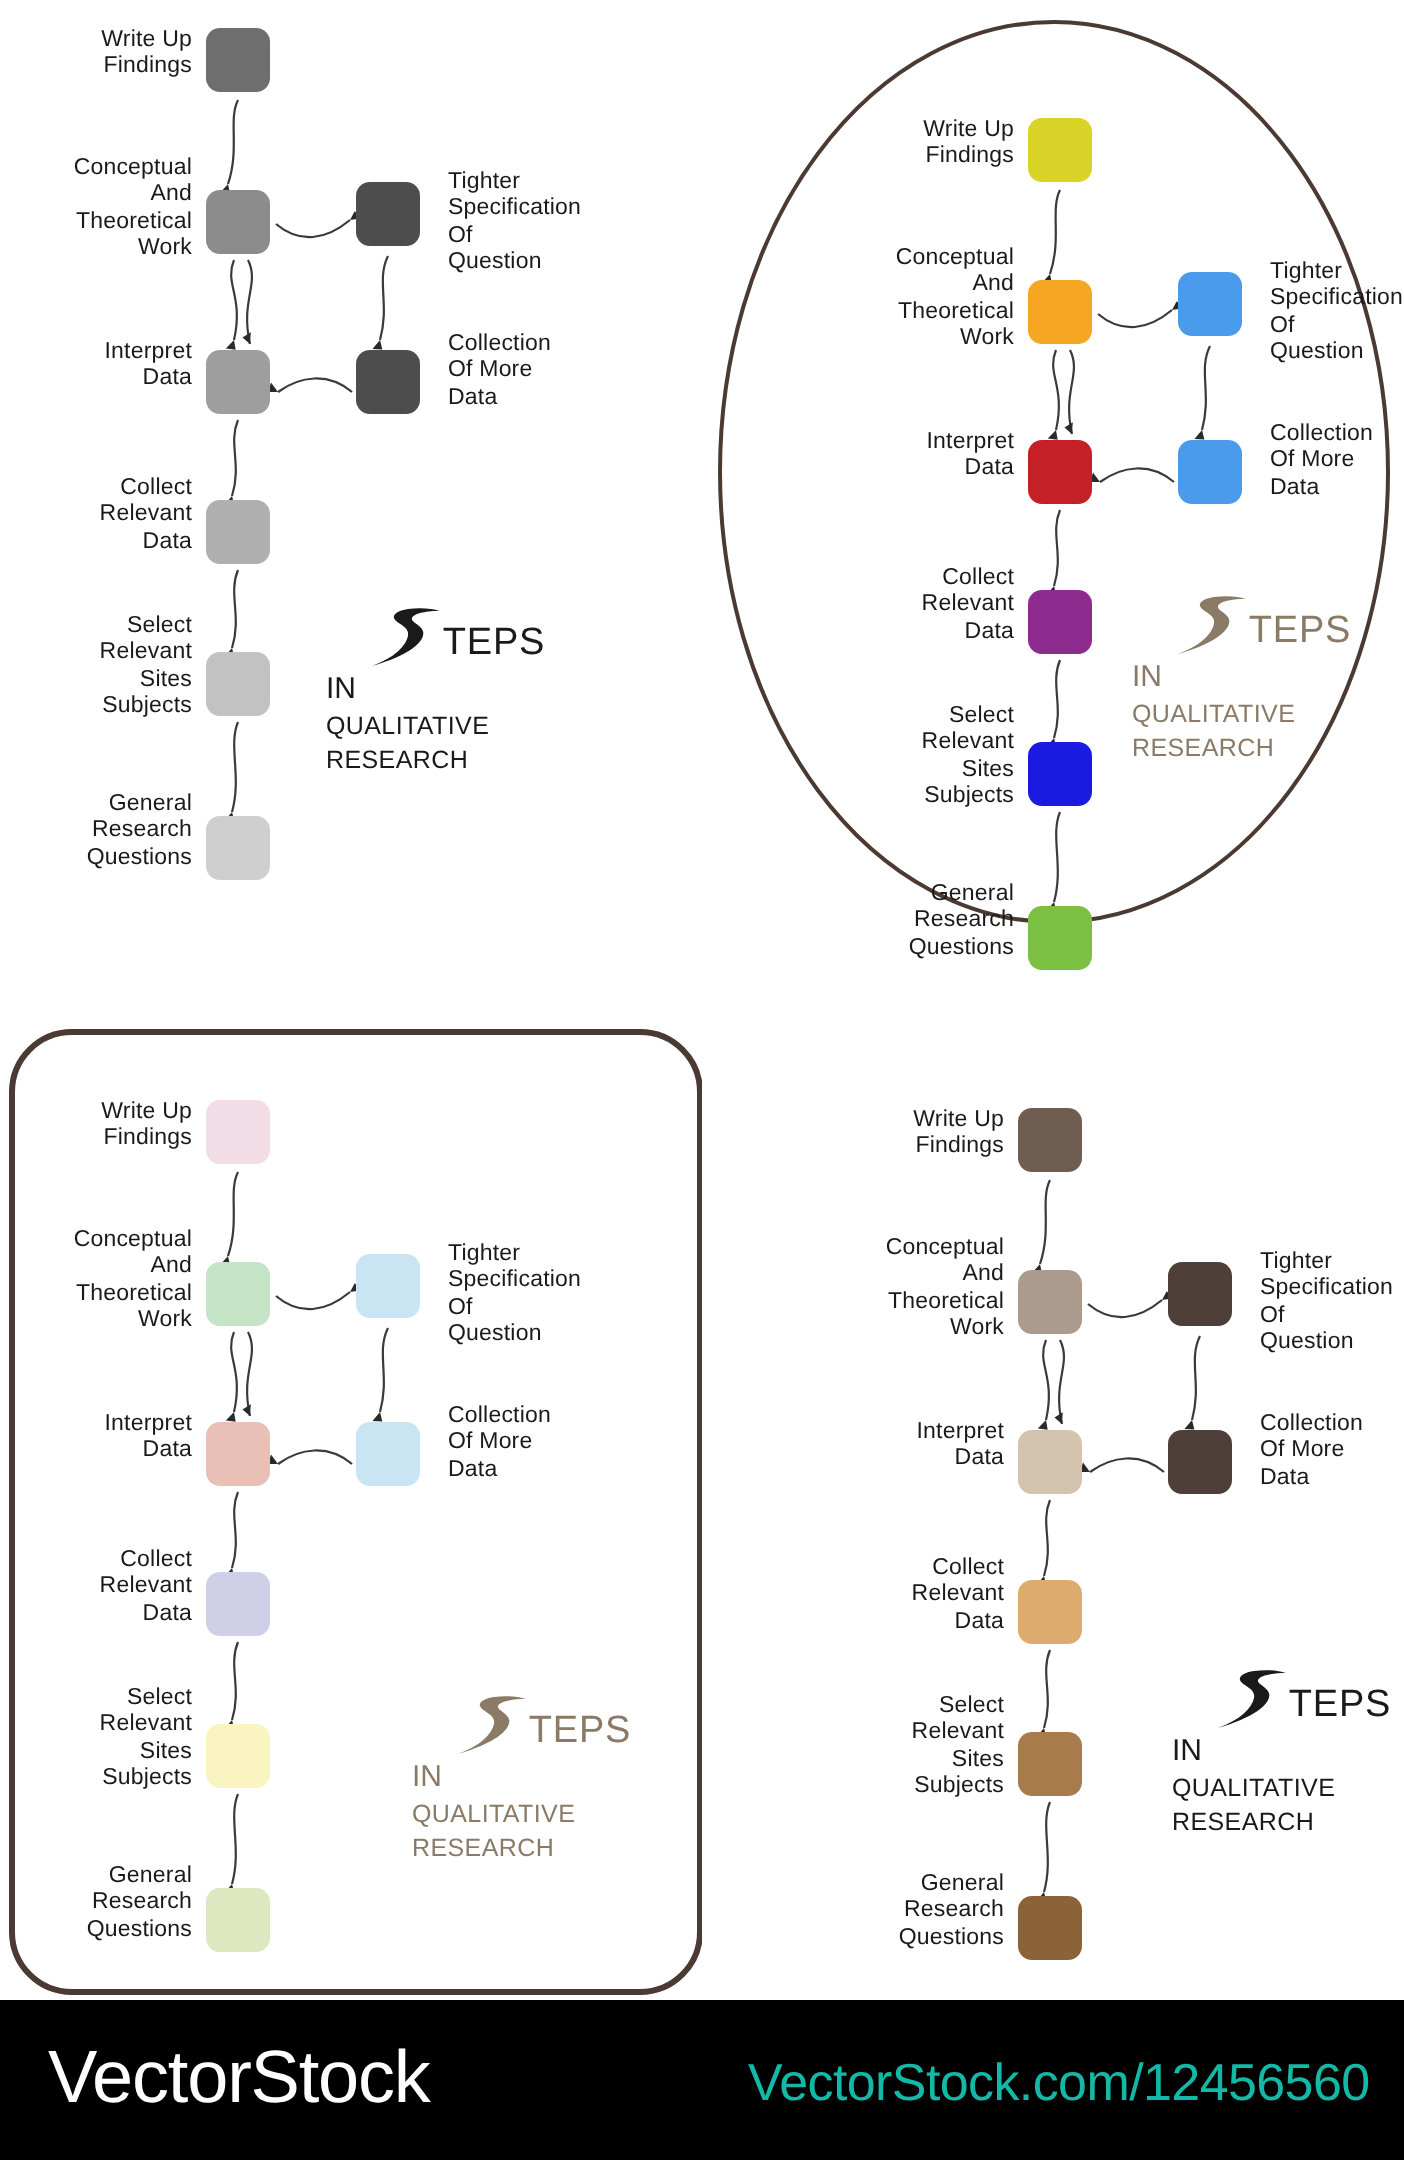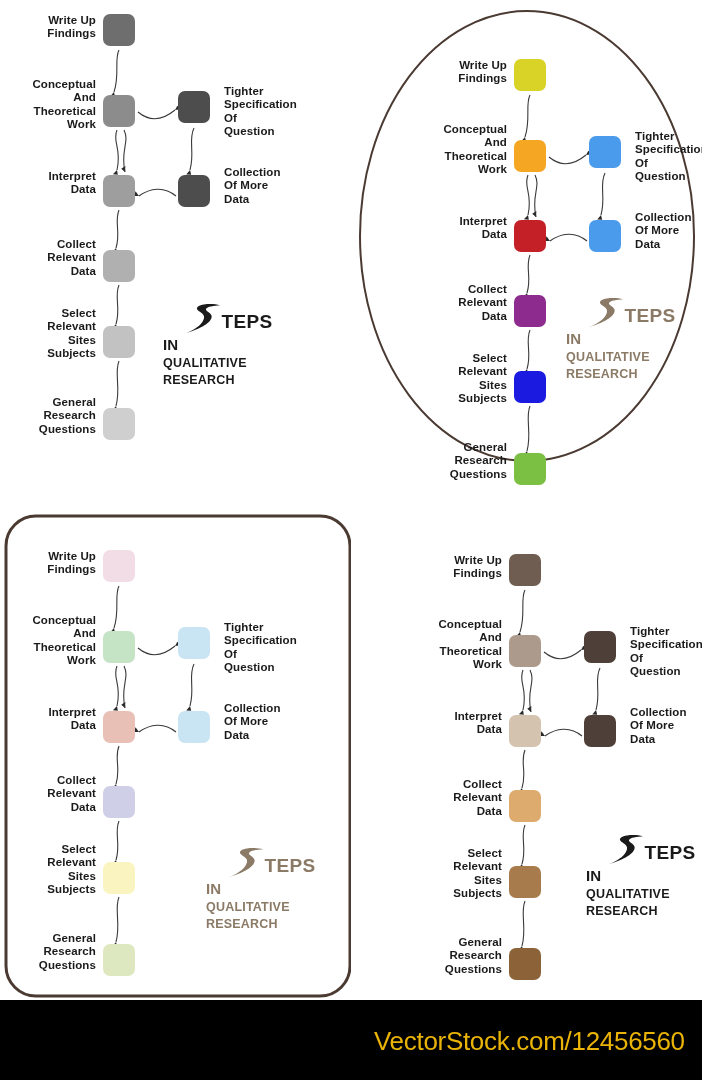--- a/index.html
+++ b/index.html
@@ -1,19 +1,19 @@
 <!DOCTYPE html>
 <html><head>
 <meta charset="utf-8">
 <style>
   html,body{margin:0;padding:0;background:#ffffff;}
   body{width:702px;height:1080px;position:relative;overflow:hidden;
        font-family:"Liberation Sans","DejaVu Sans",sans-serif;}
 
-  .panel{position:absolute;width:351px;height:500px;font-weight:bold;}
+  .panel{position:absolute;width:351px;height:500px;}
   #panel-gray   {left:0px;   top:0px;}
   #panel-color  {left:351px; top:0px;}
   #panel-pastel {left:0px;   top:500px;}
   #panel-brown  {left:351px; top:500px;}
 
   .frame-svg{position:absolute;left:0;top:0;pointer-events:none;}
 
   .diagram{position:absolute;left:0;top:0;width:351px;height:500px;}
 
   .node{position:absolute;border-radius:7px;}
@@ -36,21 +36,21 @@
                    margin-left:-2px;}
   .logo .in-txt{font-size:15px;line-height:1.25;margin-top:0px;}
   .logo .qual-txt{font-size:12.5px;line-height:1.35;letter-spacing:.2px;}
   .logo .res-txt{font-size:12.5px;line-height:1.35;letter-spacing:.2px;}
 
   
   #footer{position:absolute;left:0;top:1000px;width:702px;height:80px;
           background:#000000;}
   #footer-brand{position:absolute;left:24px;top:18px;color:#ffffff;
                 font-size:37px;letter-spacing:-0.6px;font-weight:400;}
-  #footer-url{position:absolute;left:374px;top:26px;color:#eab308;
+  #footer-url{position:absolute;left:374px;top:26px;color:#14b8a6;
               font-size:26px;letter-spacing:-0.3px;font-weight:400;}
 </style>
 </head>
 <body>
 
 <div class="panel" id="panel-gray">
     <div class="diagram">
       <svg class="arrows" width="351" height="500" viewBox="0 0 351 500">
         <g transform="translate(0,0)">
           <path d="M119,50 C114,60 120,74 114,92" fill="none" stroke="#3a3a3a" stroke-width="1.1"></path>
@@ -330,14 +330,15 @@
           <span class="steps-txt">TEPS</span>
         </div>
         <div class="in-txt">IN</div>
         <div class="qual-txt">QUALITATIVE</div>
         <div class="res-txt">RESEARCH</div>
       </div>
     </div>
   </div>
 
 <div id="footer">
+  <div id="footer-brand">VectorStock</div>
   <div id="footer-url">VectorStock.com/12456560</div>
 </div>
 
 </body></html>

